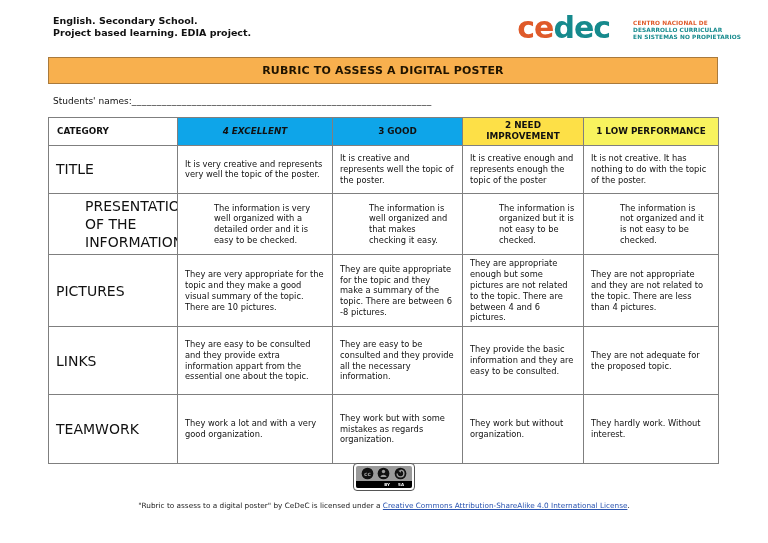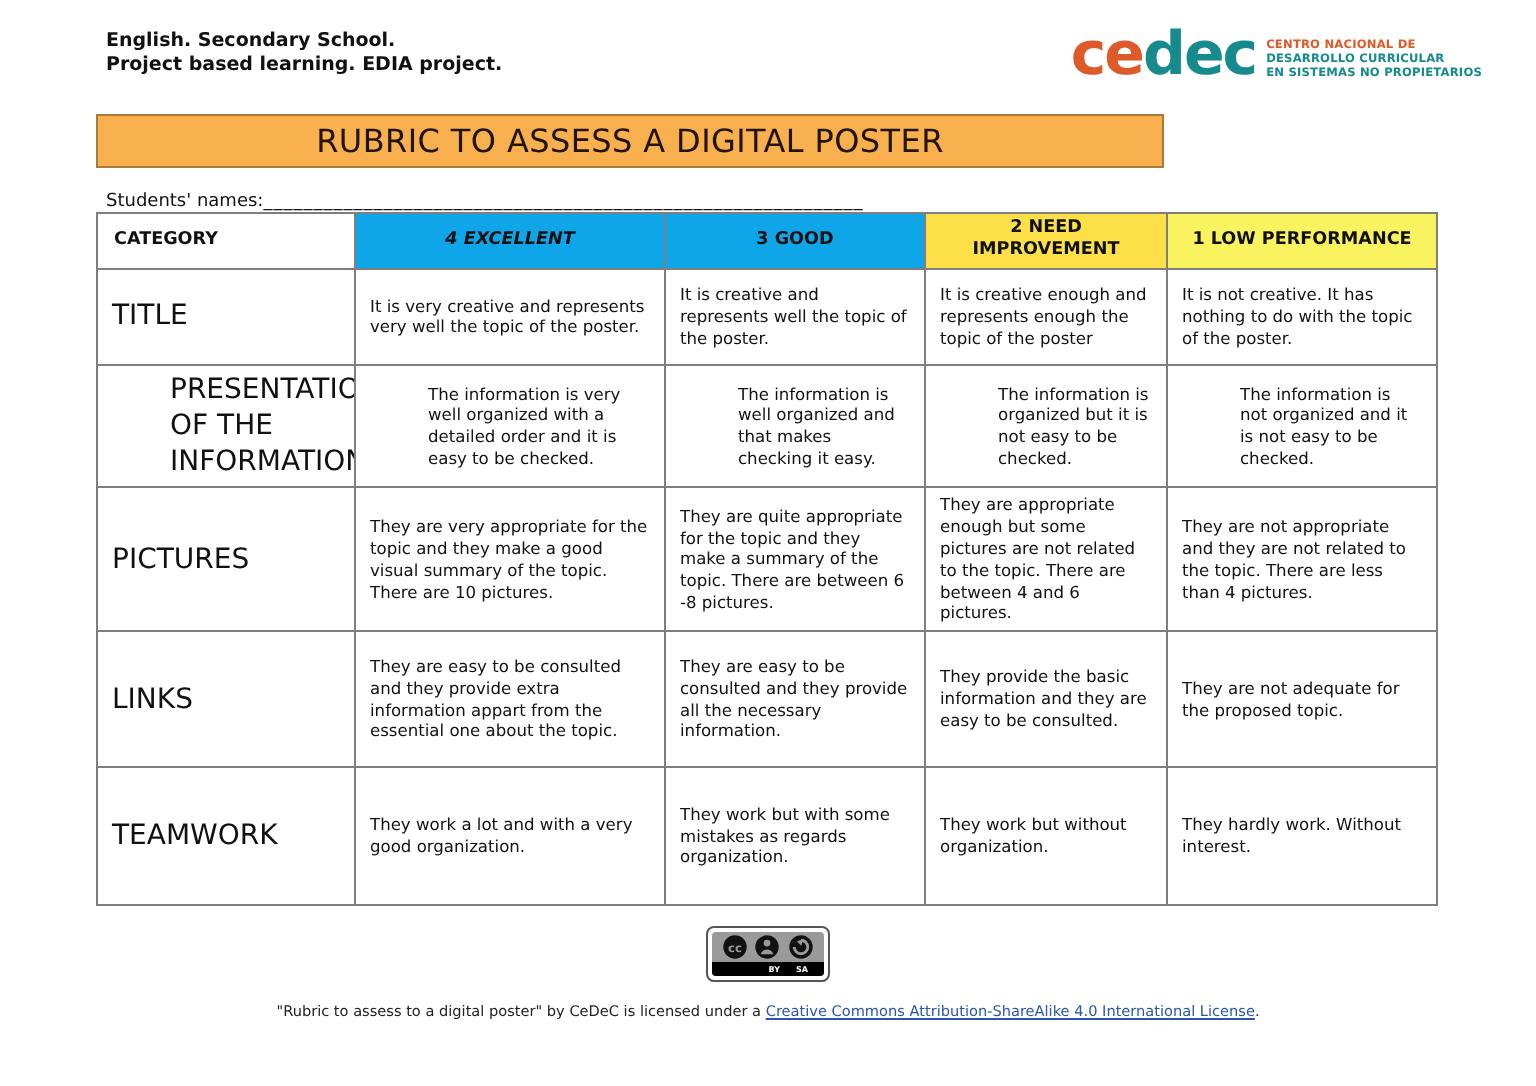--- a/index.html
+++ b/index.html
@@ -4,40 +4,40 @@
 <style>
   * { margin:0; padding:0; box-sizing:border-box; }
   html,body { background:#e9e9e9; }
   .page {
     position:relative; width:768px; height:543px; background:#ffffff;
     font-family:"DejaVu Sans", sans-serif; color:#1a1a1a; margin:0 auto;
     overflow:hidden;
   }
   
   .top-left { position:absolute; top:15px; left:53px; font-size:9.5px; font-weight:bold; line-height:1.3; color:#111; }
-  .logo { position:absolute; top:13px; right:27px; display:flex; align-items:flex-start; }
+  .logo { position:absolute; top:13px; right:27px; display:flex; align-items:flex-start;gap:18px; }
   .logo-word { font-size:30px; font-weight:bold; letter-spacing:-1px; line-height:30px; }
   .logo-ce { color:#df5a2a; }
   .logo-dec { color:#168a8d; }
   .logo-tagline { margin-left:5px; margin-top:7px; font-size:5.8px; font-weight:bold; line-height:1.25; letter-spacing:0.1px; }
   .tag-orange { color:#df5a2a; }
   .tag-teal { color:#168a8d; }
   
   .banner {
-    position:absolute; top:57px; left:48px; width:534px; height:27px;
+    position:absolute; top:57px; left:48px; width:670px; height:27px;
     background:#f8b04e; border:1px solid #a97a3c;
     display:flex; align-items:center; justify-content:center;
-    font-size:16px; font-weight:400; color:#201400; letter-spacing:0.2px;
+    font-size:11px; font-weight:700; color:#201400; letter-spacing:0.2px;
   }
   
   .students { position:absolute; top:96px; left:53px; font-size:9px; color:#111; }
   .students .blank { letter-spacing:0.5px; }
   
   table.rubric {
-    position:absolute; top:106px; left:48px; width:670px;
+    position:absolute; top:117px; left:48px; width:670px;
     border-collapse:collapse; table-layout:fixed; font-size:8.3px; color:#111;
   }
   table.rubric col.c0 { width:129px; }
   table.rubric col.c1 { width:155px; }
   table.rubric col.c2 { width:130px; }
   table.rubric col.c3 { width:121px; }
   table.rubric col.c4 { width:135px; }
   table.rubric th, table.rubric td {
     border:1px solid #7f7f7f; padding:3px 7px; vertical-align:middle;
     overflow:hidden; line-height:1.3; text-align:left; font-weight:normal;

